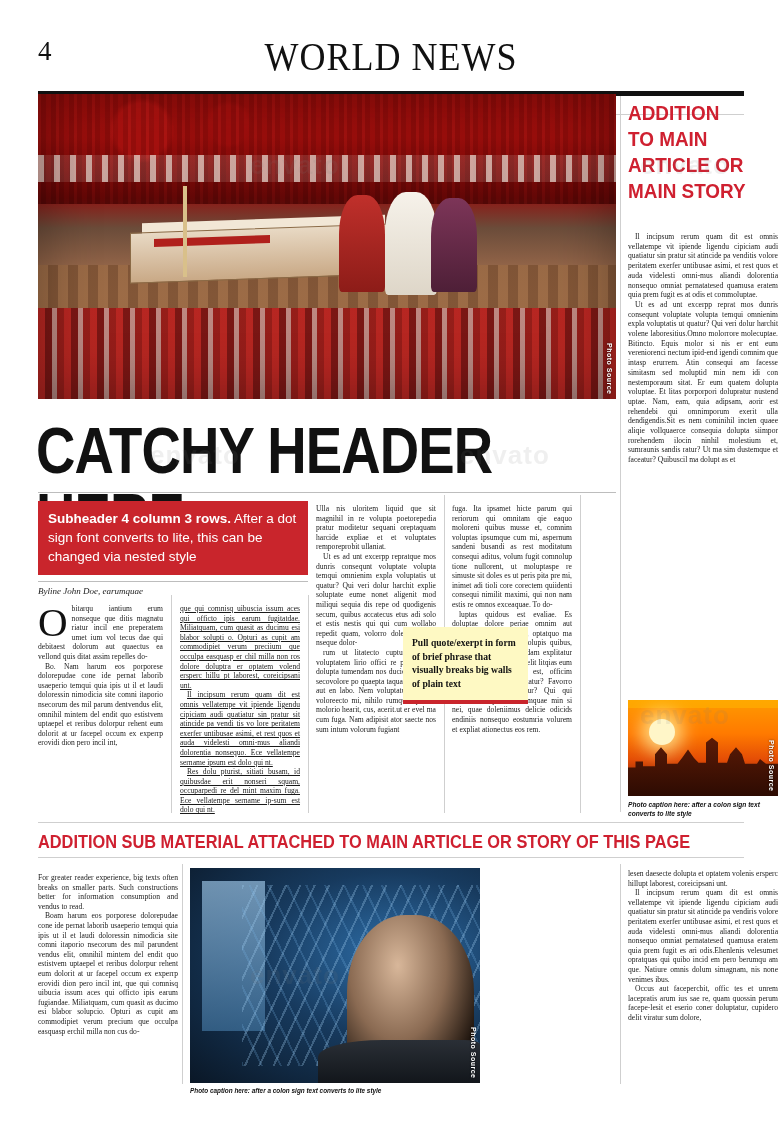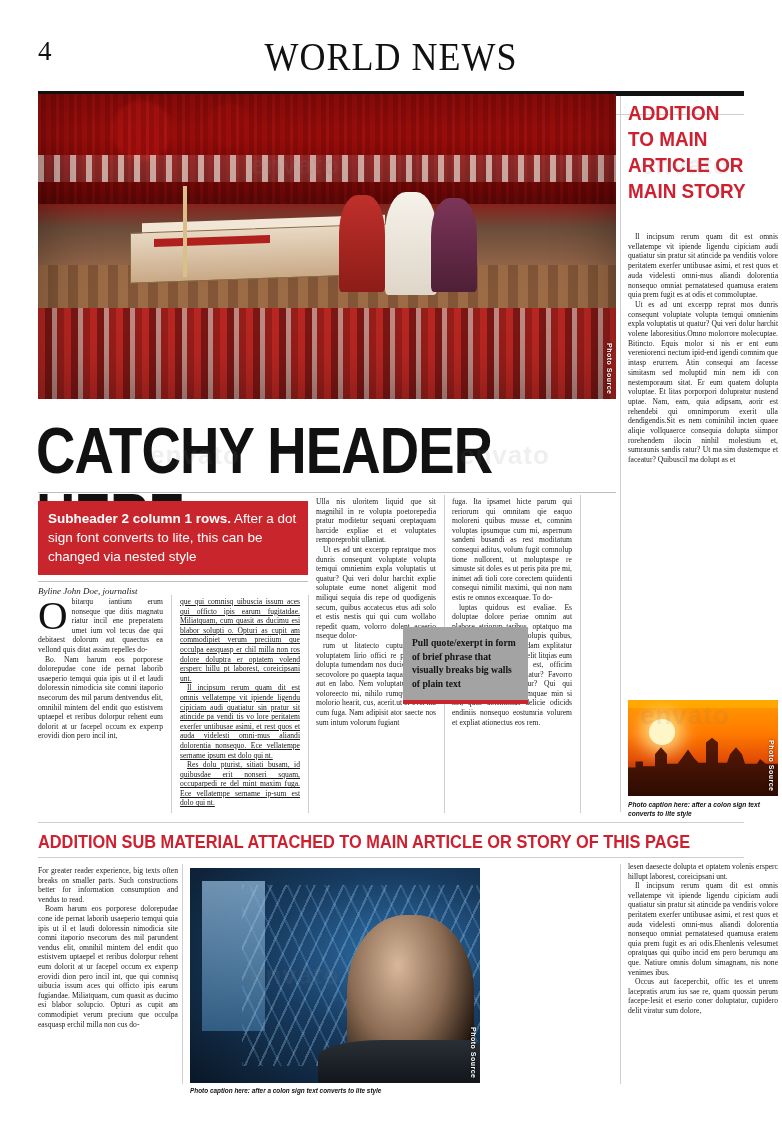--- a/index.html
+++ b/index.html
@@ -68,31 +68,31 @@
   .subbox{position:absolute;left:38px;top:501px;width:270px;padding:8px 10px 9px 10px;
     background:#c9252c;color:#fff;font-family:"Liberation Sans",sans-serif;font-size:13.5px;
     line-height:19px;box-sizing:border-box;}
   .subbox b{font-weight:bold;}
 
   .byline{position:absolute;left:38px;top:586px;font-family:"Liberation Serif",serif;
     font-style:italic;font-size:9px;color:#1a1a1a;}
 
   
   .col{position:absolute;font-family:"Liberation Serif",serif;font-size:7.6px;line-height:9.6px;
-    text-align:justify;color:#1a1a1a;}
+    text-align:justify;color:#1a1a1a;margin-top:7px;}
   .col p{margin:0;text-indent:7px;}
   .col p.first{text-indent:0;}
   .dropcap{float:left;font-family:"Liberation Serif",serif;font-size:41px;line-height:33px;
     padding:2px 4px 0 0;font-weight:normal;color:#111;}
 
   .vrule{position:absolute;width:1px;background:#cfcfcf;}
 
   
   .pullquote{position:absolute;left:403px;top:627px;width:125px;box-sizing:border-box;
-    background:#a3a3a3;border-bottom:4px solid #c9252c;padding:9px 9px 10px 9px;
+    background:#fef9c3;border-bottom:4px solid #c9252c;padding:9px 9px 10px 9px;
     font-family:"Liberation Serif",serif;font-weight:bold;font-size:9.6px;line-height:13.5px;color:#111;}
 
   
   .rail-head{position:absolute;left:628px;top:100px;width:150px;
     font-family:"Liberation Sans",sans-serif;font-weight:bold;color:#cf2030;
     font-size:21px;line-height:26px;letter-spacing:0px;
     transform:scaleX(.9);transform-origin:left top;}
   .rail-col{position:absolute;left:628px;top:232px;width:150px;
     font-family:"Liberation Serif",serif;font-size:7.6px;line-height:9.7px;text-align:justify;}
   .rail-col p{margin:0;text-indent:7px;}
@@ -171,24 +171,24 @@
     <div class="priestP"></div>
     <div class="crowdBot"></div>
     <div class="vig"></div>
     <div class="photo-source">Photo Source</div>
   </div>
 
   <div class="catchy">CATCHY HEADER HERE</div>
   <div class="hr-thin" style="top:492px"></div>
 
   <div class="subbox">
-    <b>Subheader 2 column 1 rows.</b><span> After a dot sign font converts to lite, this can be changed via nested style</span>
-  </div>
-
-  <div class="byline">Byline John Doe, journalist</div>
+    <b>Subheader 4 column 3 rows.</b><span> After a dot sign font converts to lite, this can be changed via nested style</span>
+  </div>
+
+  <div class="byline">Byline John Doe, earumquae</div>
   <div class="hr-thin" style="top:581px;width:270px;"></div>
 
   <div class="col" style="left:38px;top:597px;width:125px;height:215px;">
     <p class="first"><span class="dropcap">O</span><span>bitarqu iantium erum nonseque que ditis magnatu riatur incil ene preperatem umet ium vol tecus dae qui debitaest dolorum aut quaectus ea vellond quis ditat assim repelles do-</span></p>
     <p>Bo. Nam harum eos porporese dolorepudae cone ide pernat laborib usaeperio temqui quia ipis ut il et laudi doloressin nimodicia site comni itaporio nsecorum des mil parum dentvendus elit, omnihil mintem del endit quo estistvem uptaepel et reribus dolorpur rehent eum dolorit at ur facepel occum ex experrp erovidi dion pero incil int,</p>
   </div>
   <div class="vrule" style="left:171px;top:595px;height:218px;"></div>
 
   <div class="col" style="left:180px;top:597px;width:120px;height:215px;text-decoration:underline;">
     <p class="first">que qui comnisq uibuscia issum aces qui officto ipis earum fugitatdae. Miliatquam, cum quasit as ducimu esi blabor solupti o. Opturi as cupit am commodipiet verum preciium que occulpa easquasp er chil milla non ros dolore doluptra er optatem volend ersperc hillu pt laborest, coreicipsani unt.</p>

